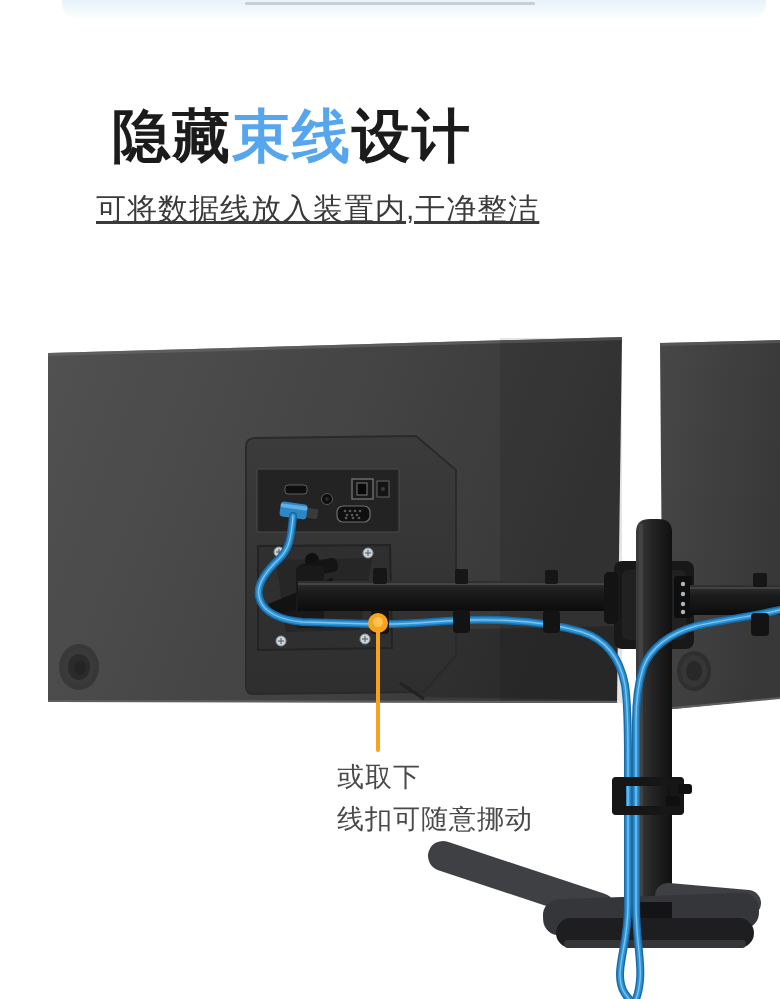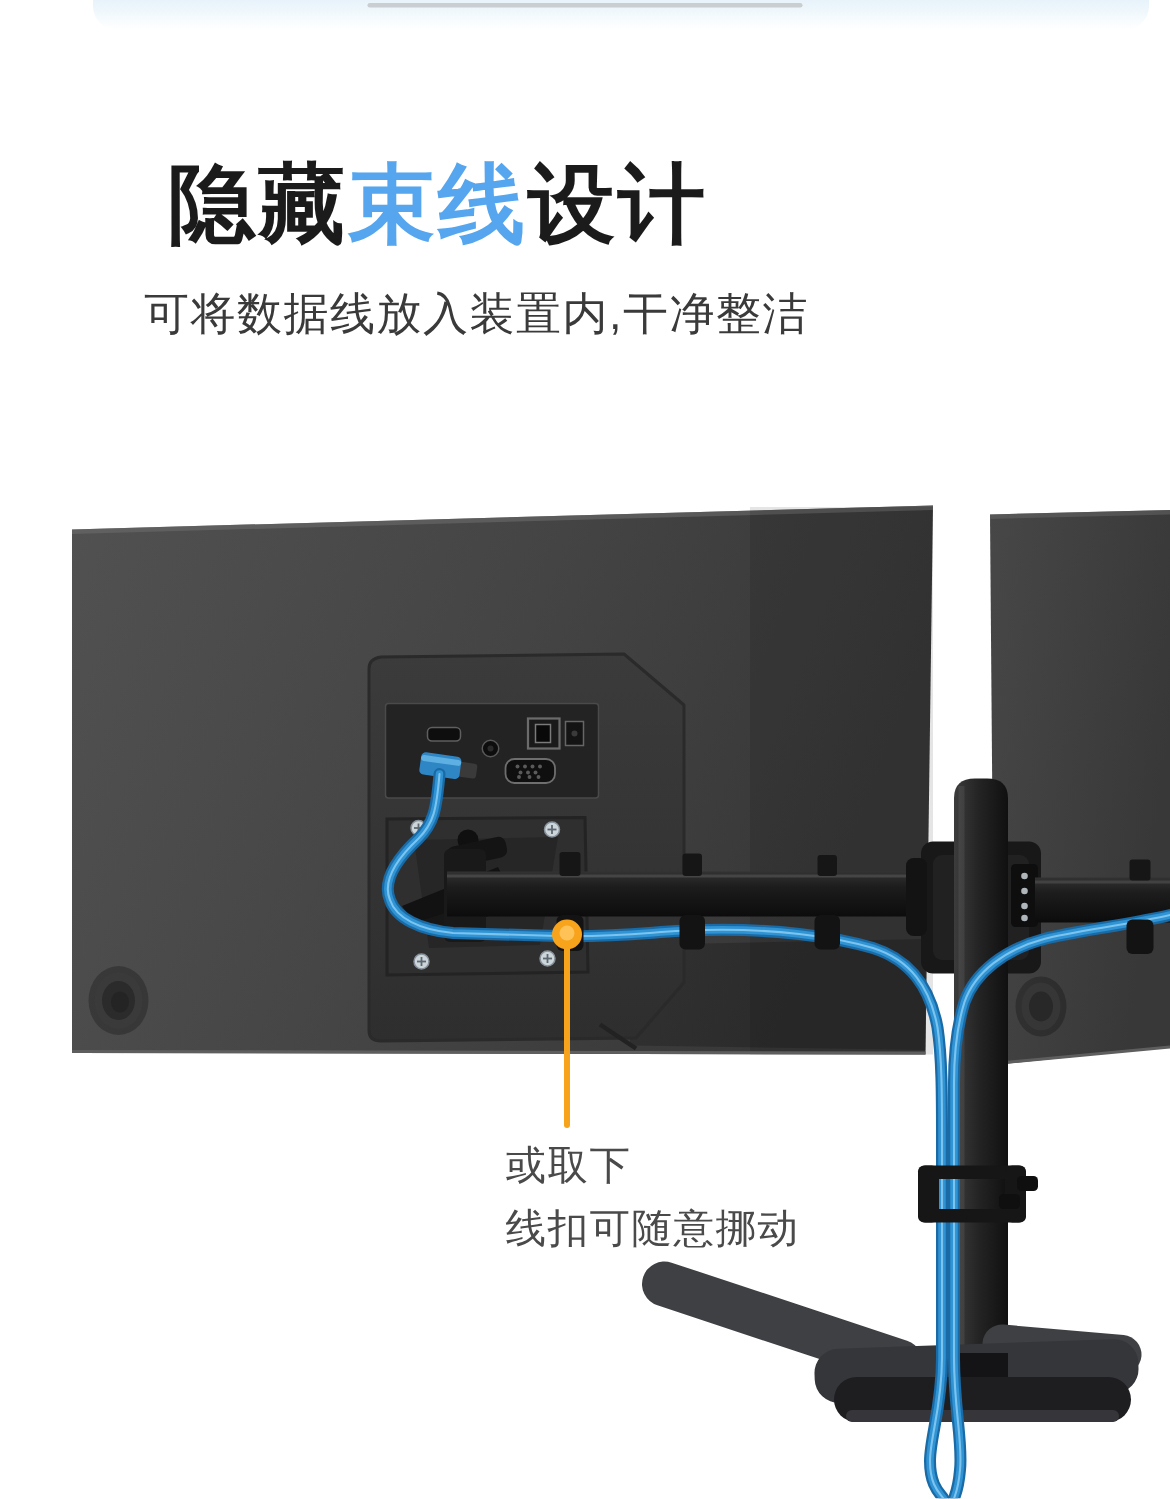--- a/index.html
+++ b/index.html
@@ -13,21 +13,21 @@
     border-radius:0 0 16px 16px;}
   .strip-line{position:absolute;left:183px;top:2px;width:290px;height:3px;
     background:#c9ced2;border-radius:2px;}
 
   .title{position:absolute;left:112px;top:98px;font-size:58px;font-weight:900;
     letter-spacing:2px;color:#1b1b1b;white-space:nowrap;}
   .t-accent{color:#55a6ef;}
   .t-dark{color:#1b1b1b;}
 
   .subtitle{position:absolute;left:96px;top:189px;font-size:30px;font-weight:400;
-    color:#3a3a3a;letter-spacing:1px;white-space:nowrap;}
+    color:#3a3a3a;letter-spacing:1px;white-space:nowrap;text-decoration:underline;}
 
   .annotation{position:absolute;left:337px;top:756px;font-size:27px;color:#4a4a4a;
     line-height:42px;letter-spacing:1px;z-index:5;}
 
   svg.scene{position:absolute;left:0;top:0;z-index:1;}
 </style>
 </head>
 <body>
 
 <div class="page">

